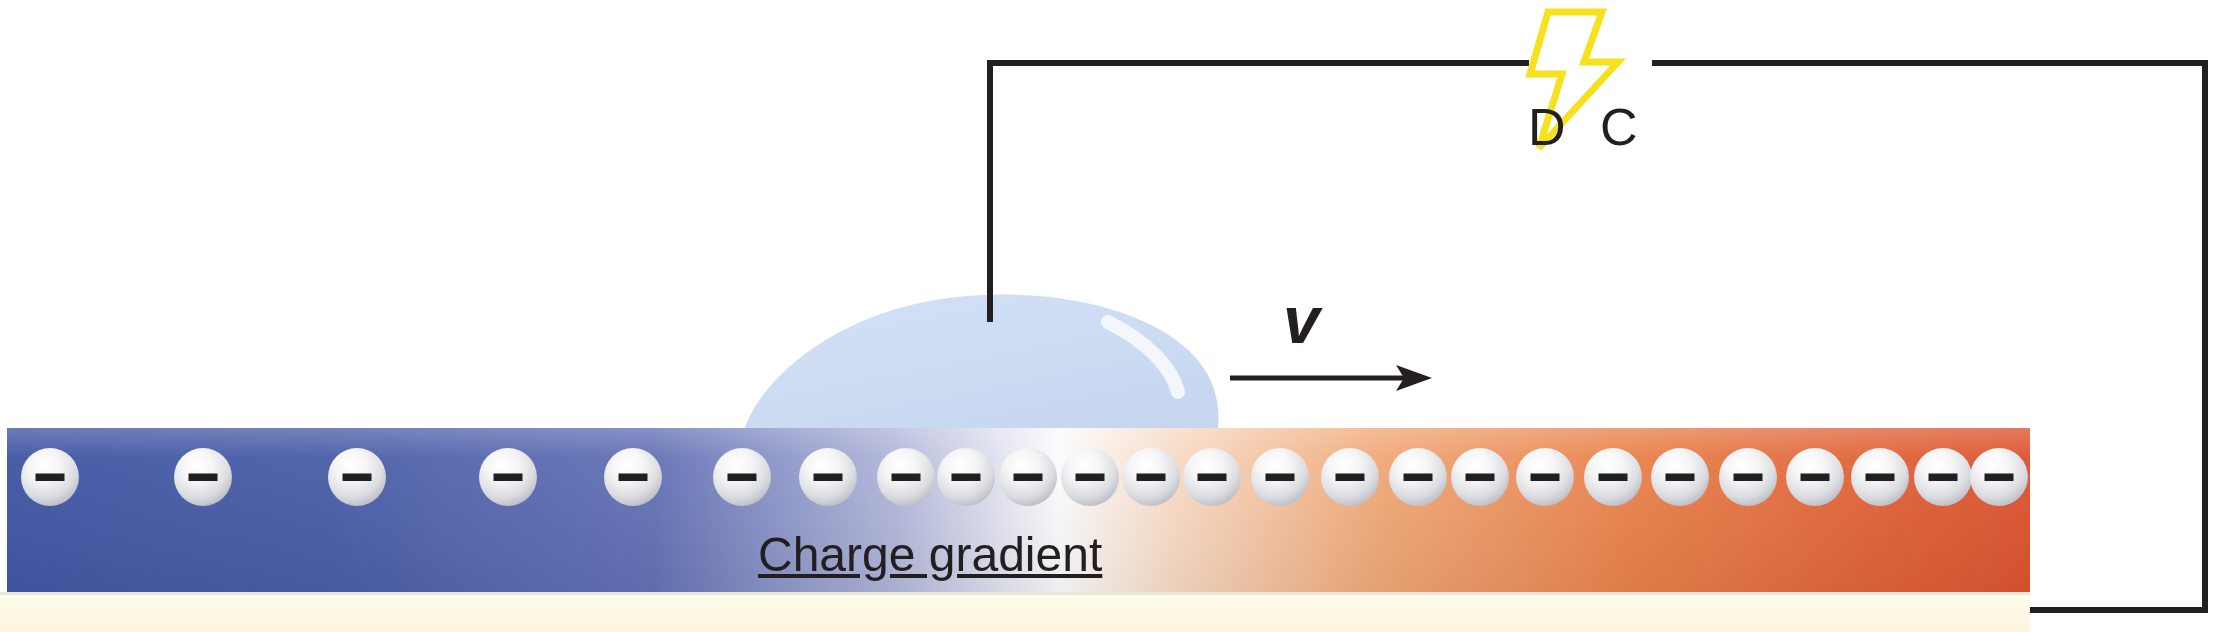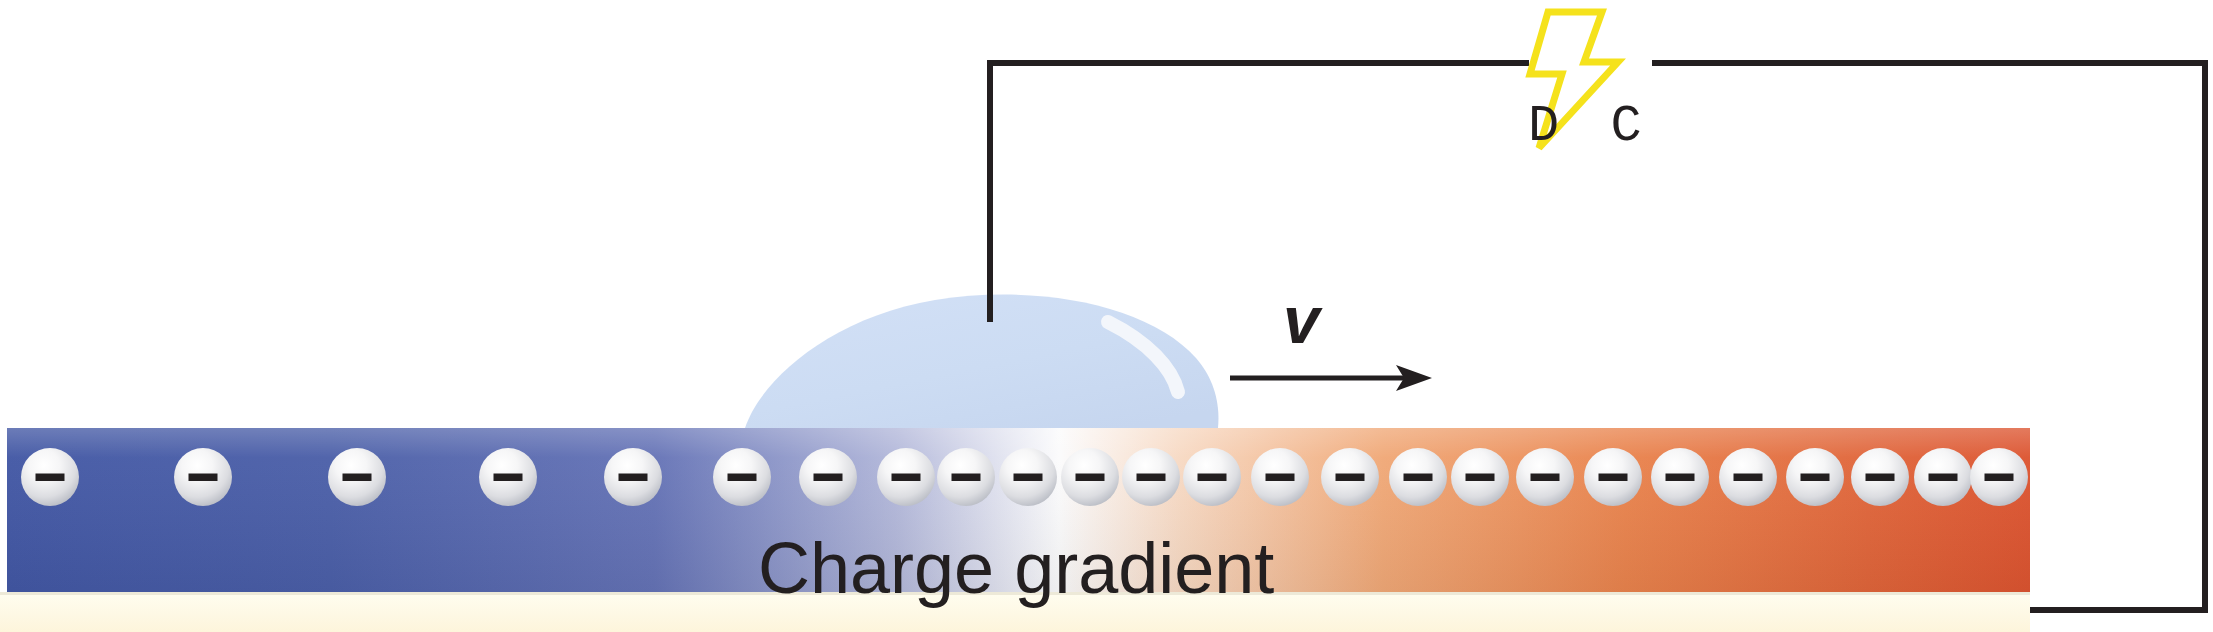--- a/index.html
+++ b/index.html
@@ -9,28 +9,29 @@
     position:relative;
     width:2213px;height:632px;
     background:#ffffff;
     overflow:hidden;
   }
   #stage svg.layer{position:absolute;left:0;top:0;width:2213px;height:632px;}
   .txt{position:absolute;white-space:nowrap;color:#231f20;}
   #dc-label{
     left:1528px;top:97px;
     font-size:52px;letter-spacing:10px;
-    font-family:Liberation Mono, monospace;
+    font-family:Liberation Sans, sans-serif;
     color:#231f20;
   }
   #charge-gradient-label{
     left:758px;top:527px;
-    font-size:72px;
+    font-size:48px;
     font-family:"Liberation Sans",sans-serif;
     color:#231f20;
+    text-decoration:underline;
   }
   #velocity-label{
     left:1283px;top:282px;
     font-size:66px;font-weight:bold;font-style:italic;
     font-family:"Liberation Sans",sans-serif;
     color:#231f20;
   }
 </style>
 </head>
 <body>

